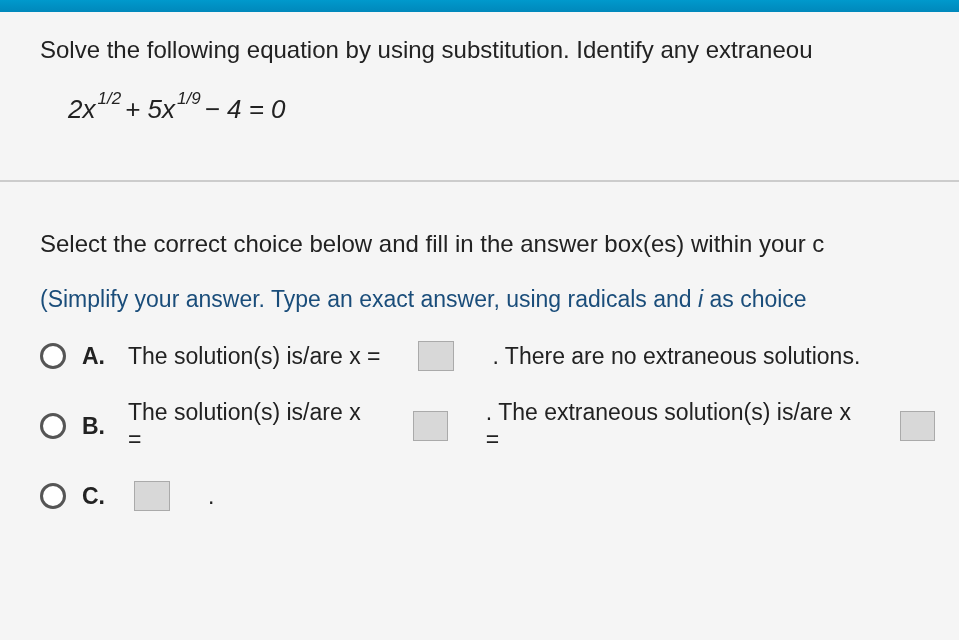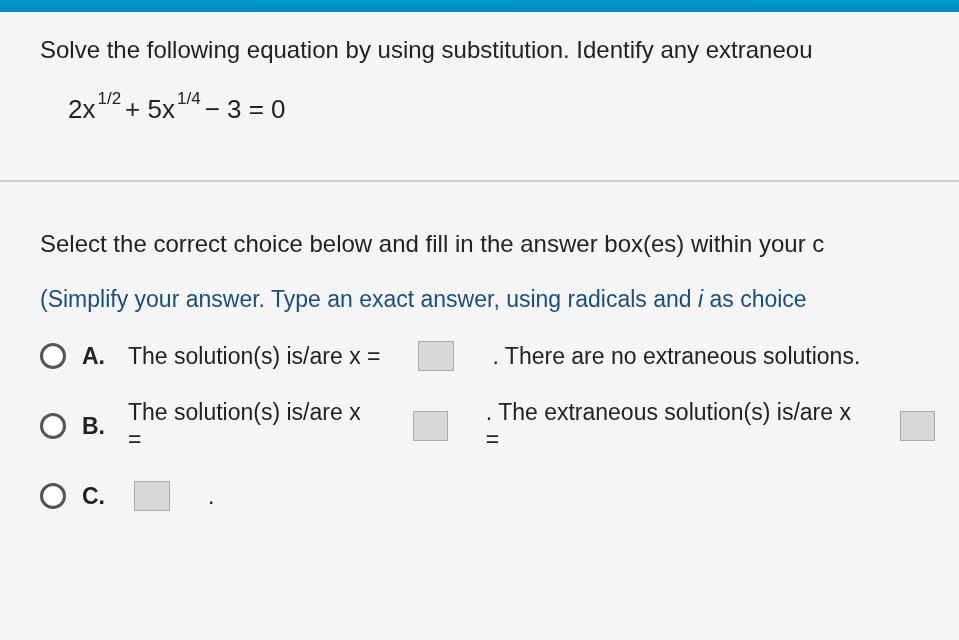--- a/index.html
+++ b/index.html
@@ -28,20 +28,21 @@
       color: #222;
       margin-bottom: 30px;
     }
     .equation {
       font-size: 26px;
       color: #222;
       margin-left: 28px;
       margin-bottom: 55px;
       display: flex;
       align-items: flex-end;
+      font-style: italic;
     }
     .equation .term {
       display: inline-flex;
       align-items: baseline;
     }
     .exponent {
       font-size: 17px;
       position: relative;
       top: -14px;
       margin-left: 2px;
@@ -111,23 +112,23 @@
 
   <div class="instruction">Solve the following equation by using substitution. Identify any extraneou</div>
 
   <div class="equation">
     <span class="term">
       <span>2x</span>
       <span class="exponent">1/2</span>
     </span>
     <span class="term">
       <span> + 5x</span>
-      <span class="exponent">1/4</span>
+      <span class="exponent">1/9</span>
     </span>
-    <span> − 3 = 0</span>
+    <span> − 4 = 0</span>
   </div>
 
   <div class="divider"></div>
 
   <div class="select-text">Select the correct choice below and fill in the answer box(es) within your c</div>
 
   <div class="simplify-text">
     <span>(Simplify your answer. Type an exact answer, using radicals and </span><span class="italic">i</span><span> as choice</span>
   </div>
 

